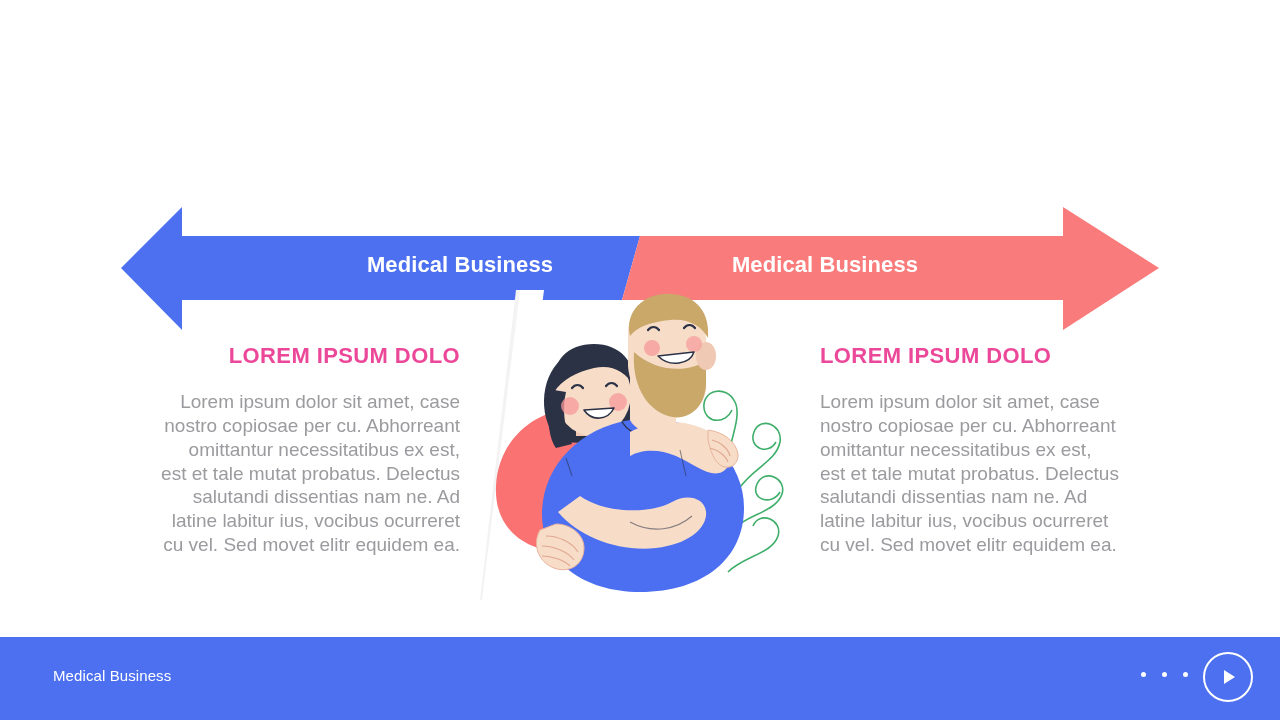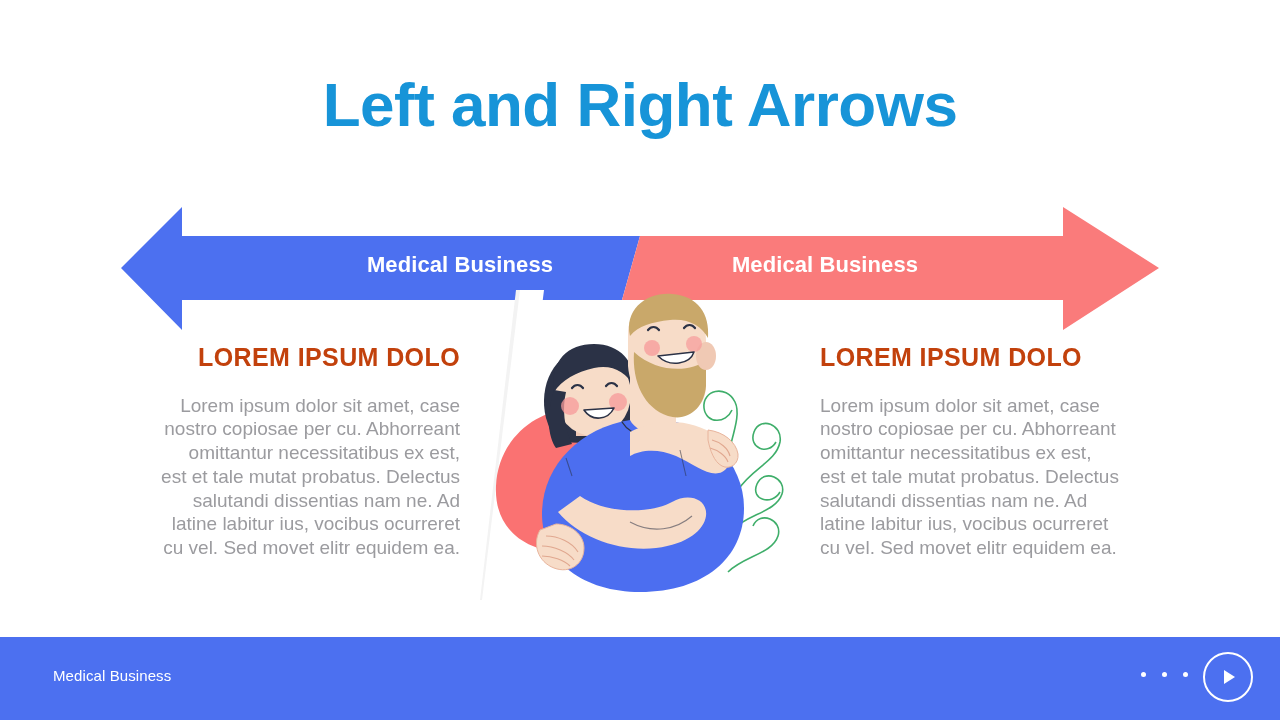--- a/index.html
+++ b/index.html
@@ -62,23 +62,23 @@
   
   .col {
     position: absolute;
     top: 344px;
     width: 300px;
   }
   .col.left  { left: 160px; text-align: right; }
   .col.right { left: 820px; text-align: left; }
 
   .col-heading {
-    font-size: 25px;
+    font-size: 22px;
     font-weight: 700;
-    color: #c2410c;
+    color: #ec4899;
     letter-spacing: 0.4px;
     margin: 0 0 22px 0;
     line-height: 1.1;
   }
   .col-body {
     font-size: 19px;
     line-height: 23.8px;
     color: #9b9b9f;
     margin: 0;
   }
@@ -150,21 +150,20 @@
     border-left: 11px solid #ffffff;
     border-top: 7px solid transparent;
     border-bottom: 7px solid transparent;
   }
 </style>
 </head>
 <body>
 
 <div class="slide">
 
-  <div class="slide-title">Left and Right Arrows</div>
 
   <div class="arrow-band">
     <svg viewBox="0 0 1060 145" xmlns="http://www.w3.org/2000/svg">
 
       <polygon points="11,73 72,12 72,41 530,41 512,105 72,105 72,135" fill="#4c70f0"></polygon>
 
       <polygon points="530,41 953,41 953,12 1049,73 953,135 953,105 512,105" fill="#fa7b7b"></polygon>
     </svg>
   </div>
 

